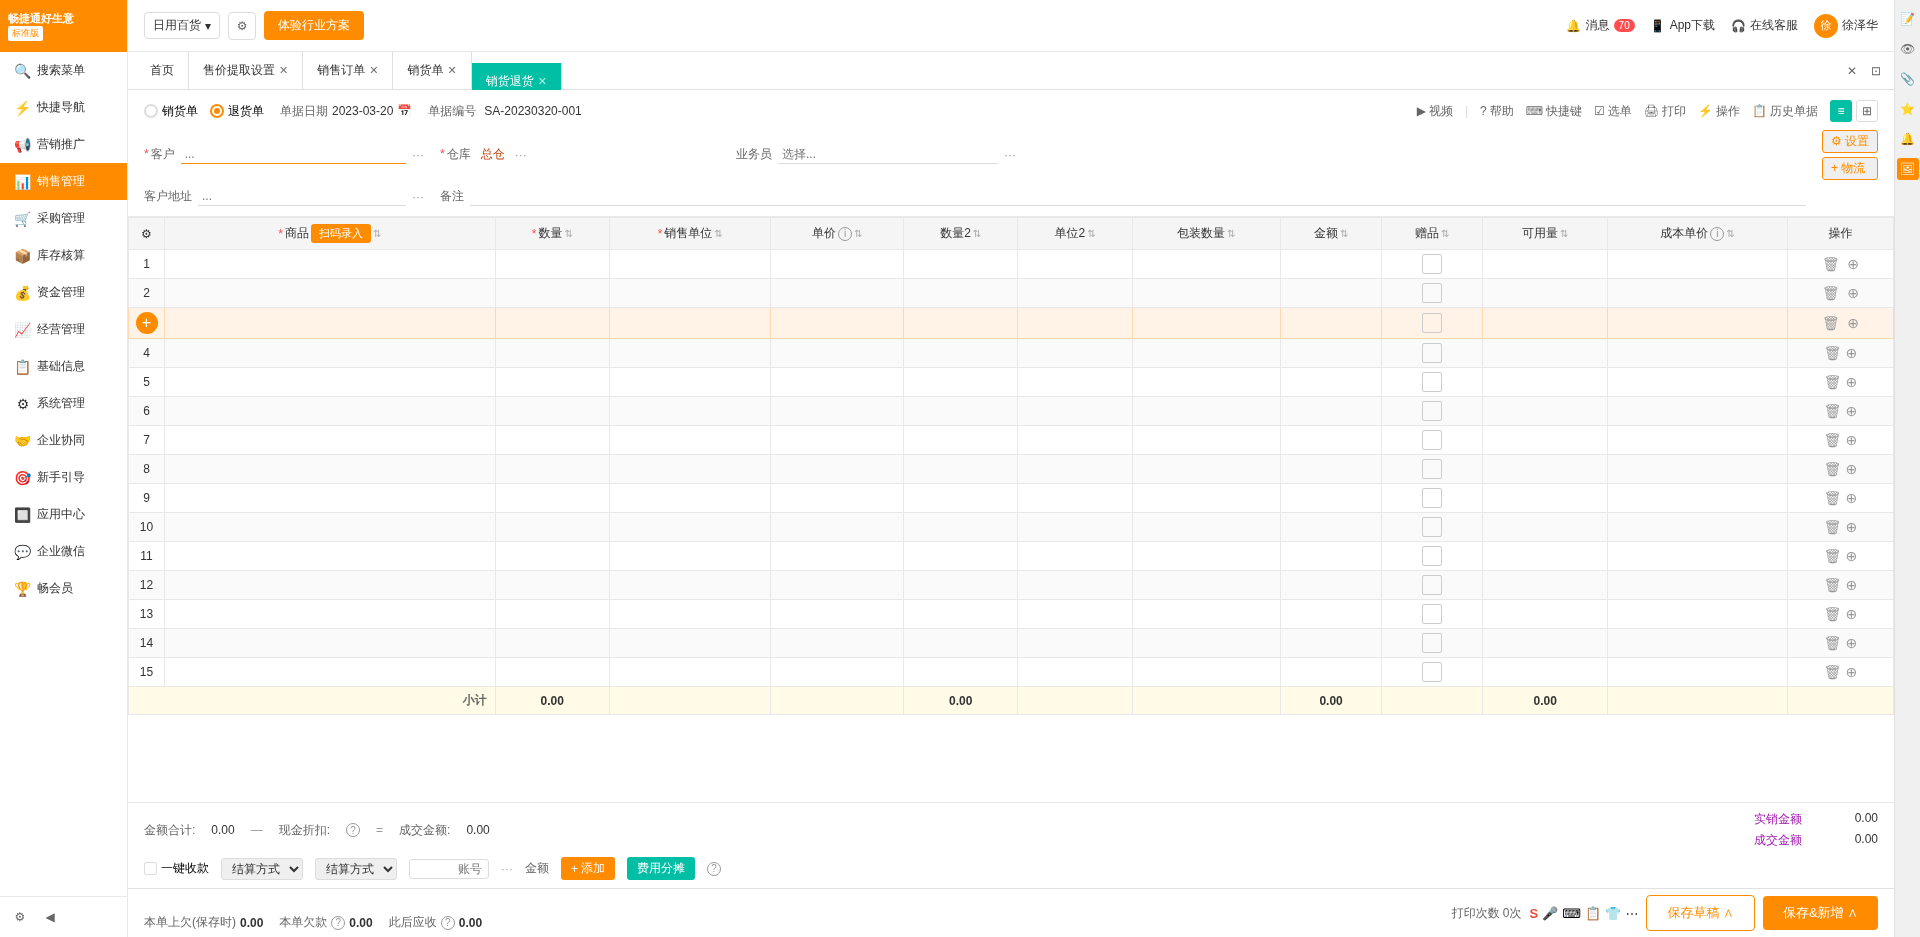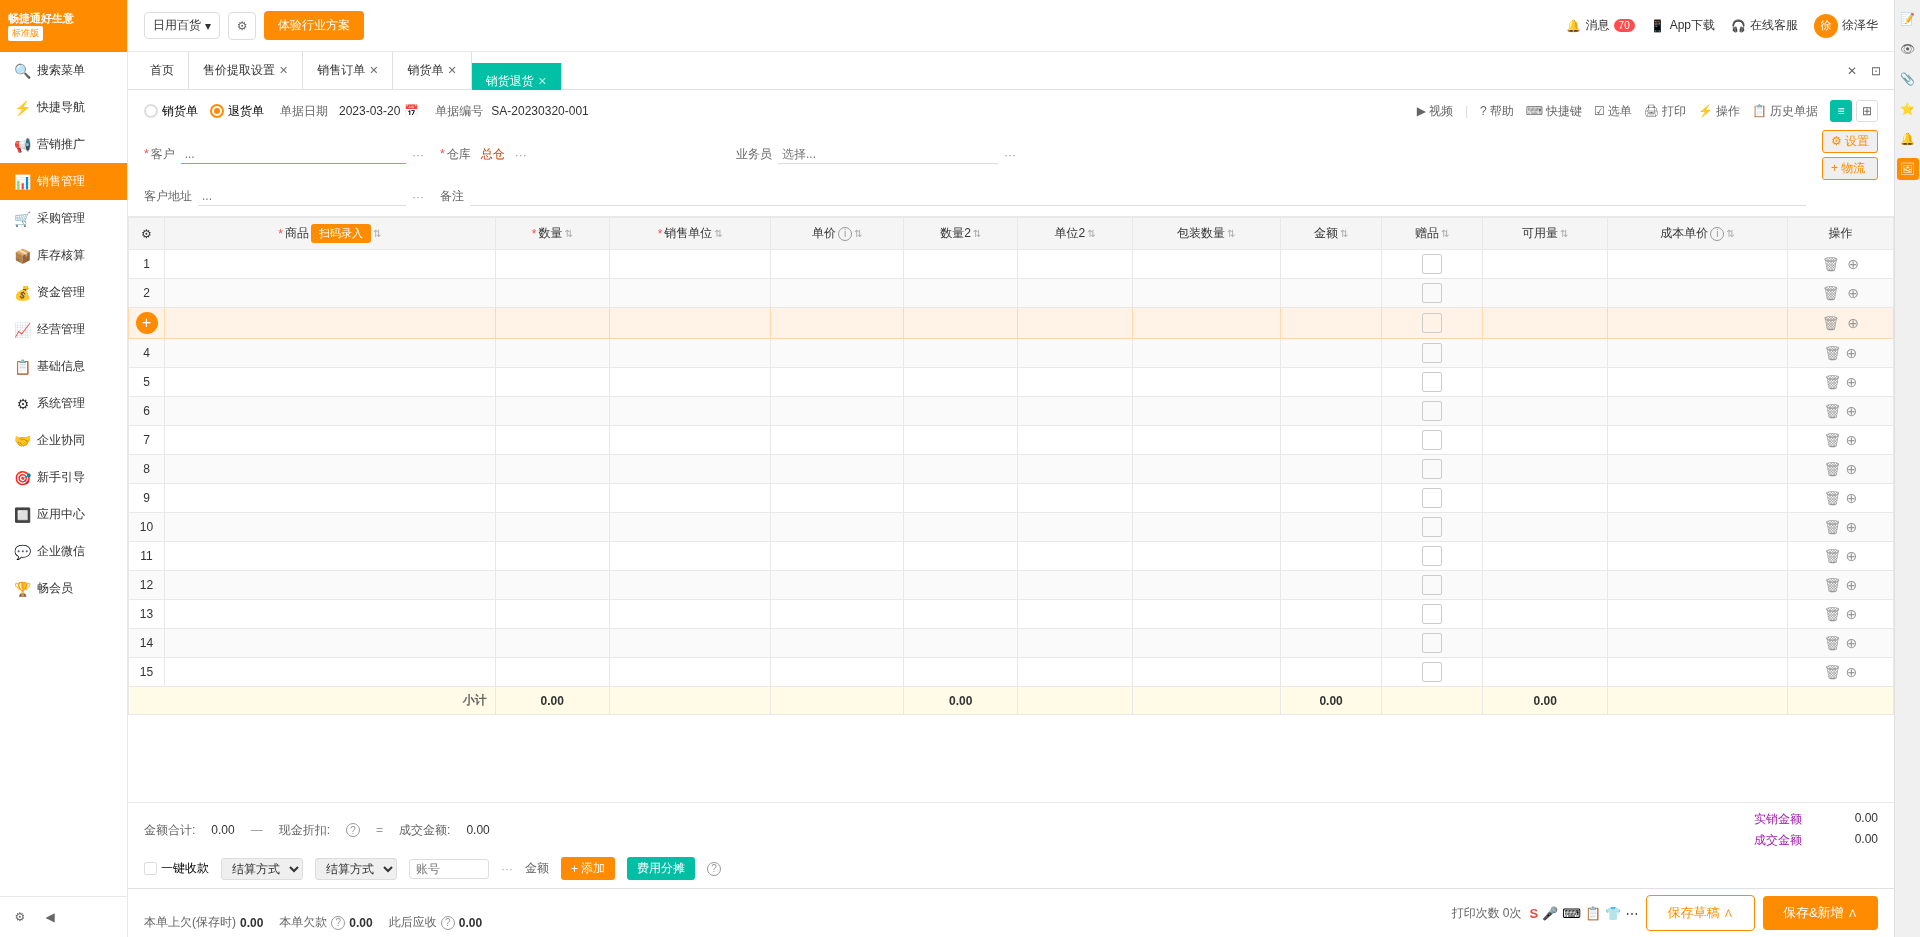--- a/index.html
+++ b/index.html
@@ -77,21 +77,21 @@
     .footer-area { background: #fff; border-top: 1px solid #e8e8e8; padding: 8px 16px; flex-shrink: 0; }
     .footer-row1 { display: flex; align-items: center; gap: 16px; margin-bottom: 8px; }
     .footer-calc { display: flex; align-items: center; gap: 16px; color: #333; }
     .footer-calc-label { color: #666; }
     .footer-calc-value { color: #333; }
     .footer-minus { color: #999; }
     .footer-equal { color: #999; }
     .footer-row2 { display: flex; align-items: center; gap: 12px; flex-wrap: wrap; }
     .footer-check { display: flex; align-items: center; gap: 4px; cursor: pointer; }
     .footer-select { border: 1px solid #ddd; border-radius: 3px; padding: 2px 6px; color: #333; }
-    .footer-input-sm { border: 1px solid #ddd; border-radius: 3px; padding: 2px 6px; width: 80px; }
+    .footer-input-sm { border: 1px solid #ddd; border-radius: 3px; padding: 2px 6px; width: 80px; text-align: right; }
     .footer-add-btn { background: #ff8c00; color: #fff; border: none; border-radius: 3px; padding: 3px 10px; cursor: pointer; display: flex; align-items: center; gap: 3px; }
     .footer-split-btn { background: #00bfa5; color: #fff; border: none; border-radius: 3px; padding: 3px 10px; cursor: pointer; }
     .summary-row { display: flex; justify-content: space-between; gap: 16px; }
     .summary-label { color: #a21caf; }
     .summary-value { color: #333; min-width: 60px; text-align: right; }
     .btn-save-draft { background: #fff; border: 1px solid #ff8c00; color: #ff8c00; border-radius: 4px; padding: 8px 20px; cursor: pointer; font-size: 13px; }
     .btn-save-new { background: #ff8c00; border: none; color: #fff; border-radius: 4px; padding: 8px 20px; cursor: pointer; font-size: 13px; }
 
     
     .right-panel { width: 26px; background: #f0f0f0; display: flex; flex-direction: column; align-items: center; padding: 8px 2px; gap: 8px; flex-shrink: 0; border-left: 1px solid #e0e0e0; }
@@ -258,21 +258,21 @@
             <div class="radio-circle"></div>
             <span>销货单</span>
           </div>
           <div class="radio-item">
             <div class="radio-circle checked"></div>
             <span>退货单</span>
           </div>
         </div>
         <div class="form-date">
           <span class="form-label">单据日期</span>
-          <span style="color:#333;margin-left:7px;">2023-03-20</span>
+          <span style="color:#333;">2023-03-20</span>
           <span style="cursor:pointer;color:#999;">📅</span>
         </div>
         <div class="form-date">
           <span class="form-label">单据编号</span>
           <span style="color:#333;margin-left:4px;">SA-20230320-001</span>
         </div>
       </div>
       <div class="toolbar-row">
         <div class="toolbar-item">
           <span>▶</span>

